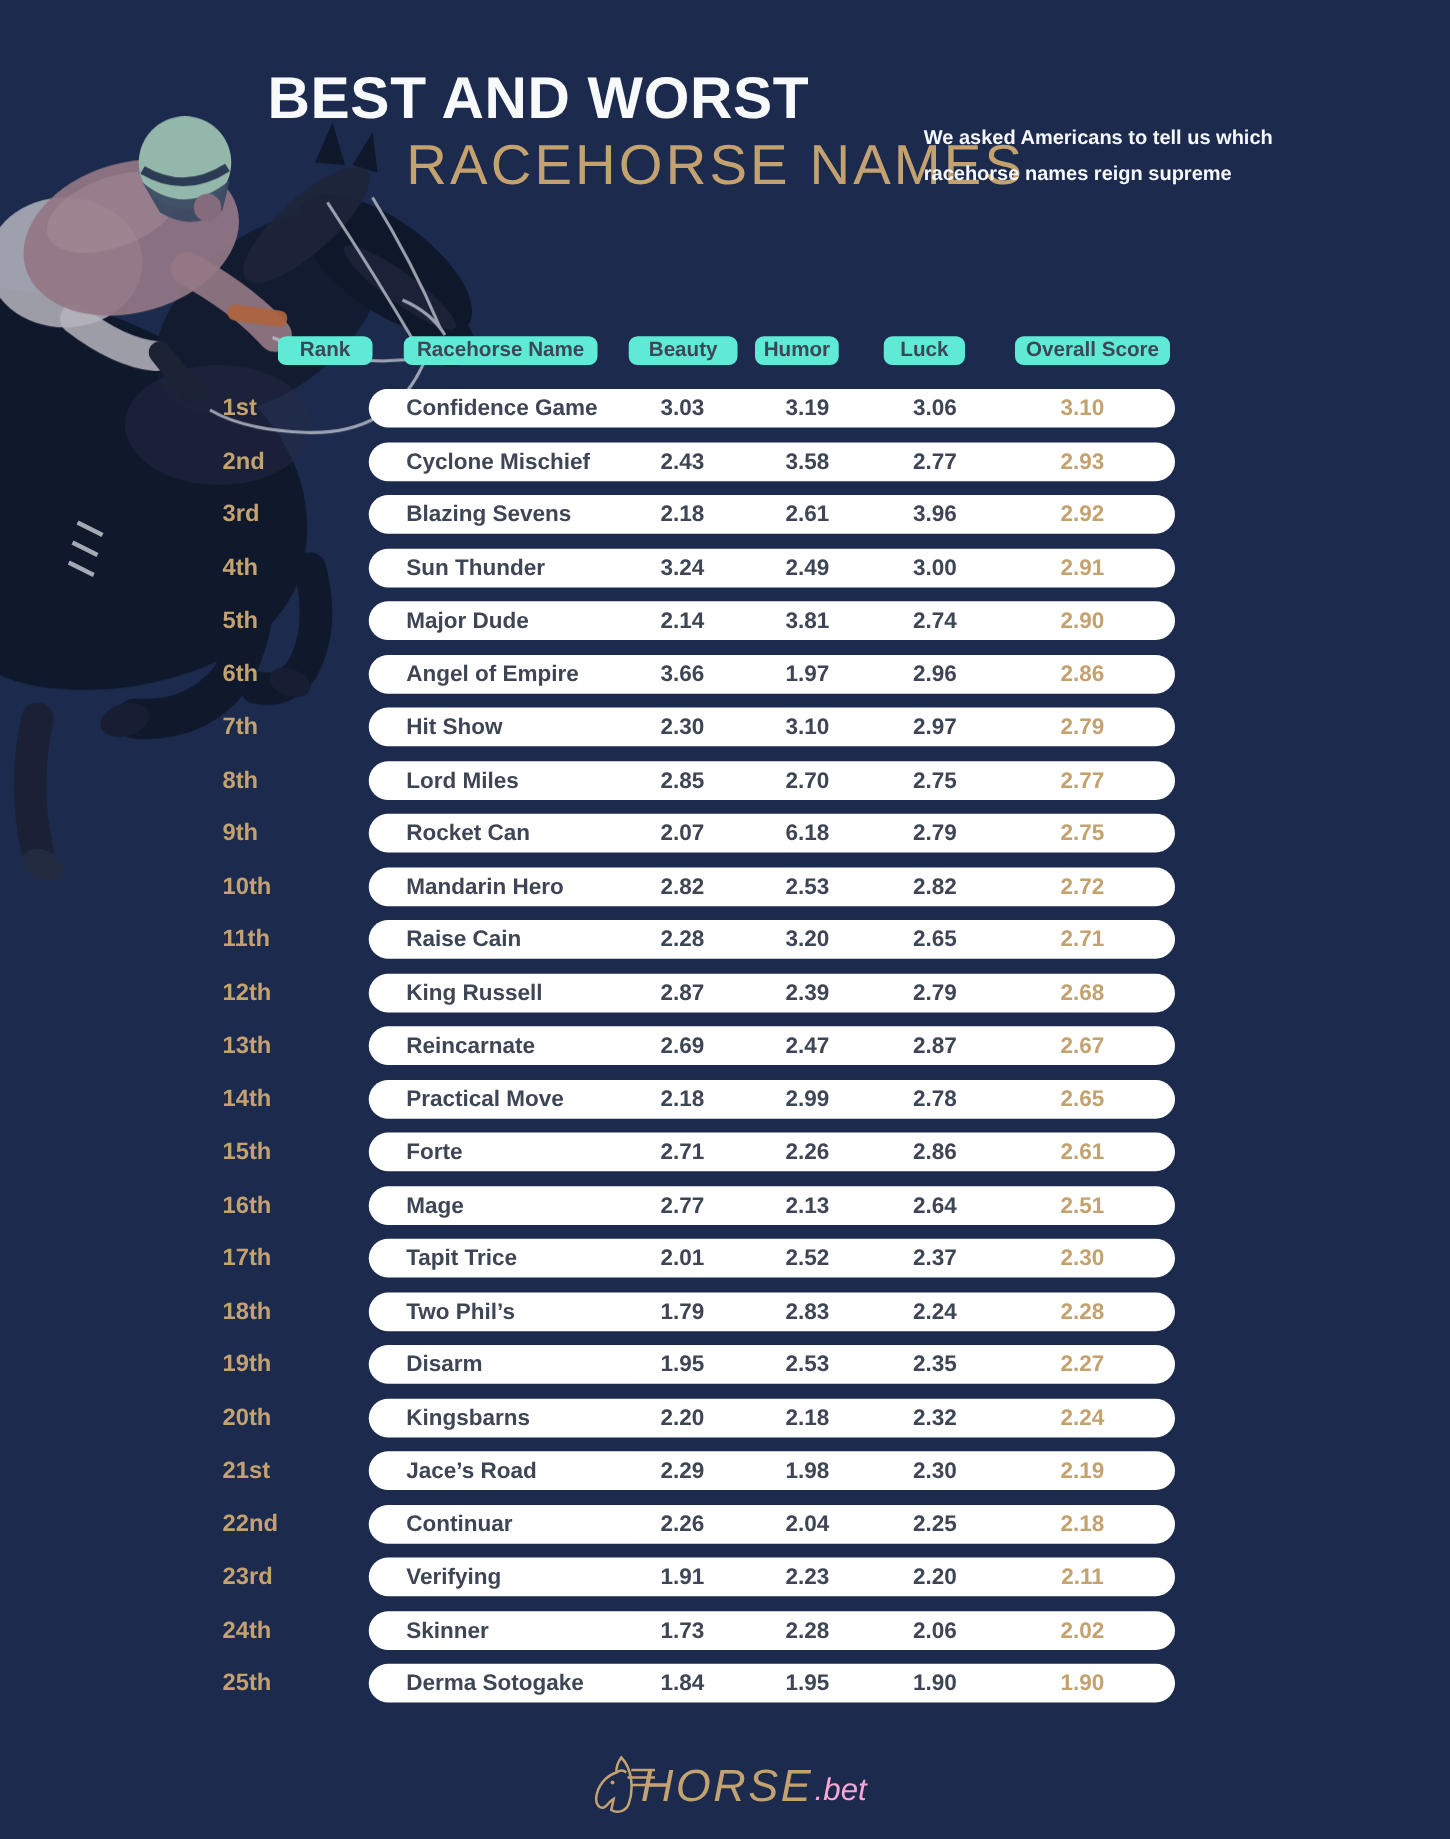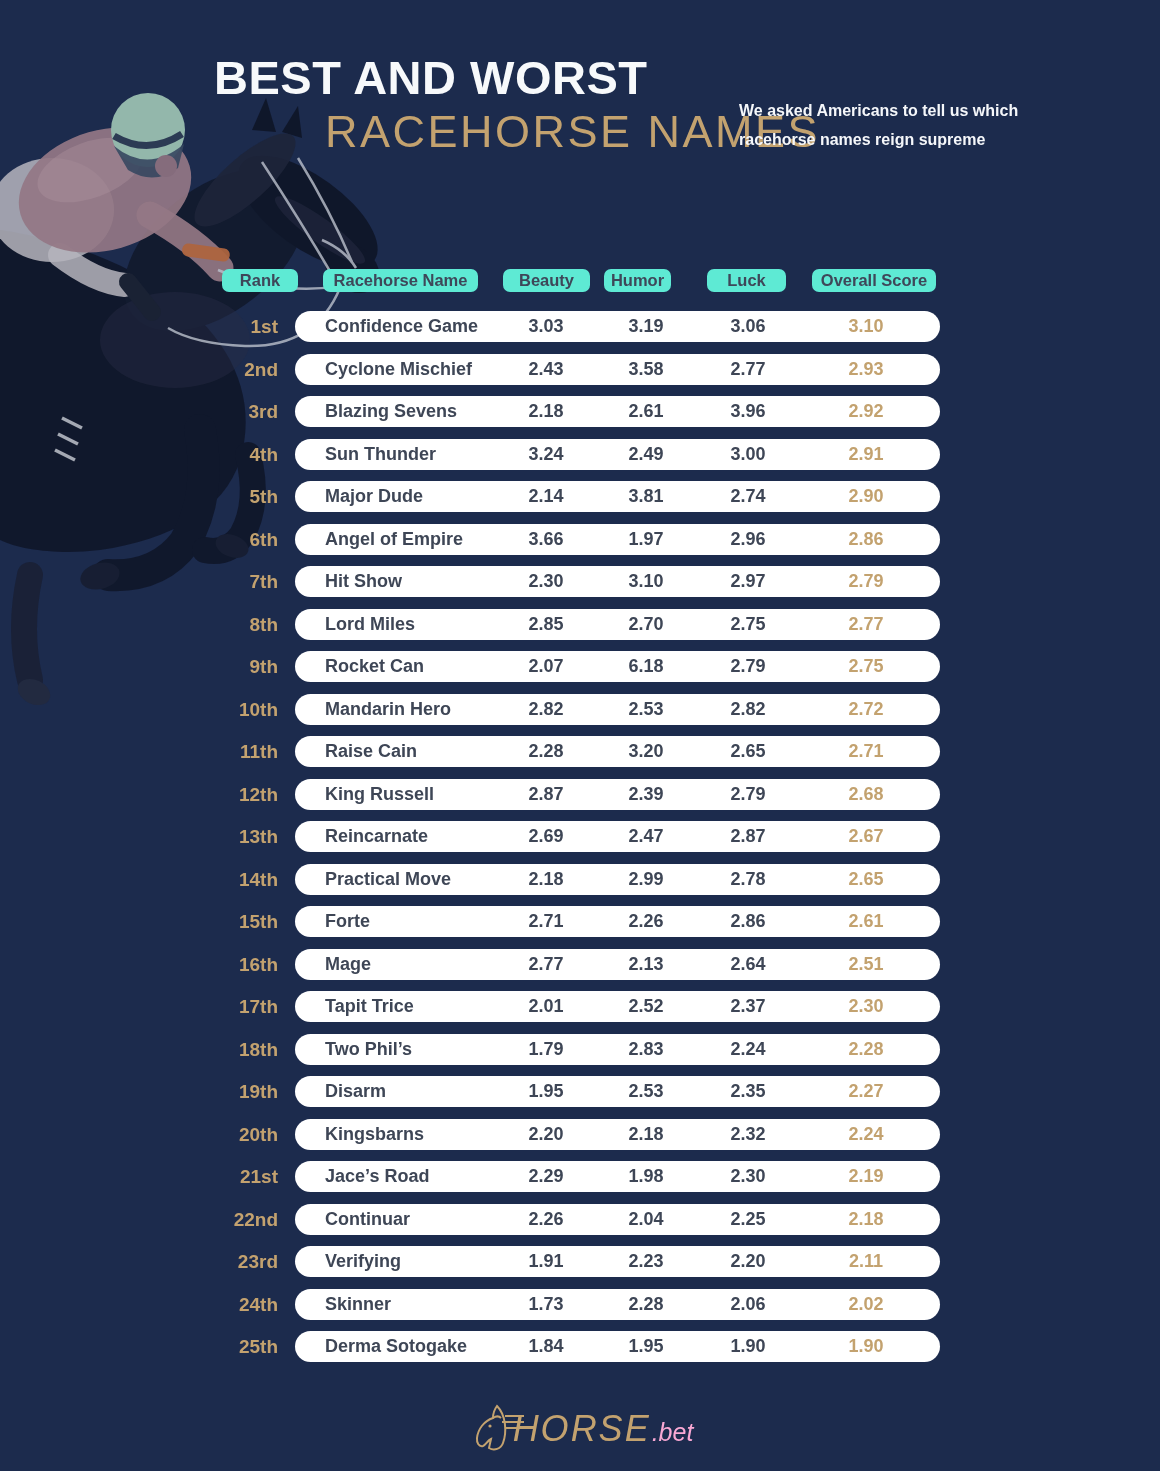--- a/index.html
+++ b/index.html
@@ -31,27 +31,27 @@
   .col-pill{
     position:absolute;top:269px;height:23px;
     background:#5eead4;border-radius:7px;
     color:#3e4759;font-size:16.5px;font-weight:700;
     text-align:center;line-height:23px;white-space:nowrap;
   }
   .col-rank{left:222px;width:76px;}
   .col-name{left:323px;width:155px;}
   .col-beauty{left:503px;width:87px;}
   .col-humor{left:604px;width:67px;}
-  .col-luck{left:707px;width:79px;}
+  .col-luck{left:707px;width:65px;}
   .col-overall{left:812px;width:124px;}
 
   .row{position:absolute;left:0;width:1160px;height:31px;}
   .rank{
     position:absolute;left:178px;width:100px;height:31px;
-    text-align:right;line-height:31px;
+    text-align:left;line-height:31px;
     color:#c3a26f;font-size:19px;font-weight:700;
   }
   .pill{
     position:absolute;left:295px;width:645px;height:31px;
     background:#ffffff;border-radius:16px;
   }
   .pill span{
     position:absolute;line-height:31px;
     font-size:18px;font-weight:700;color:#3e4656;white-space:nowrap;
   }

